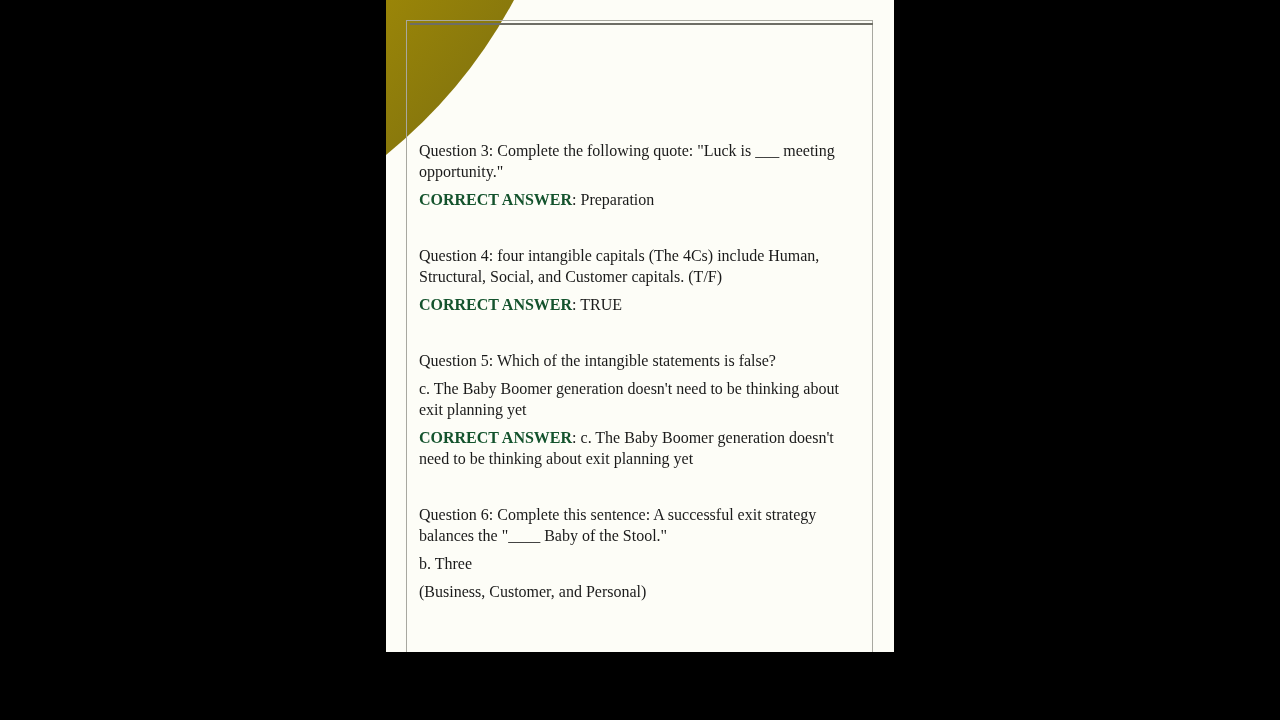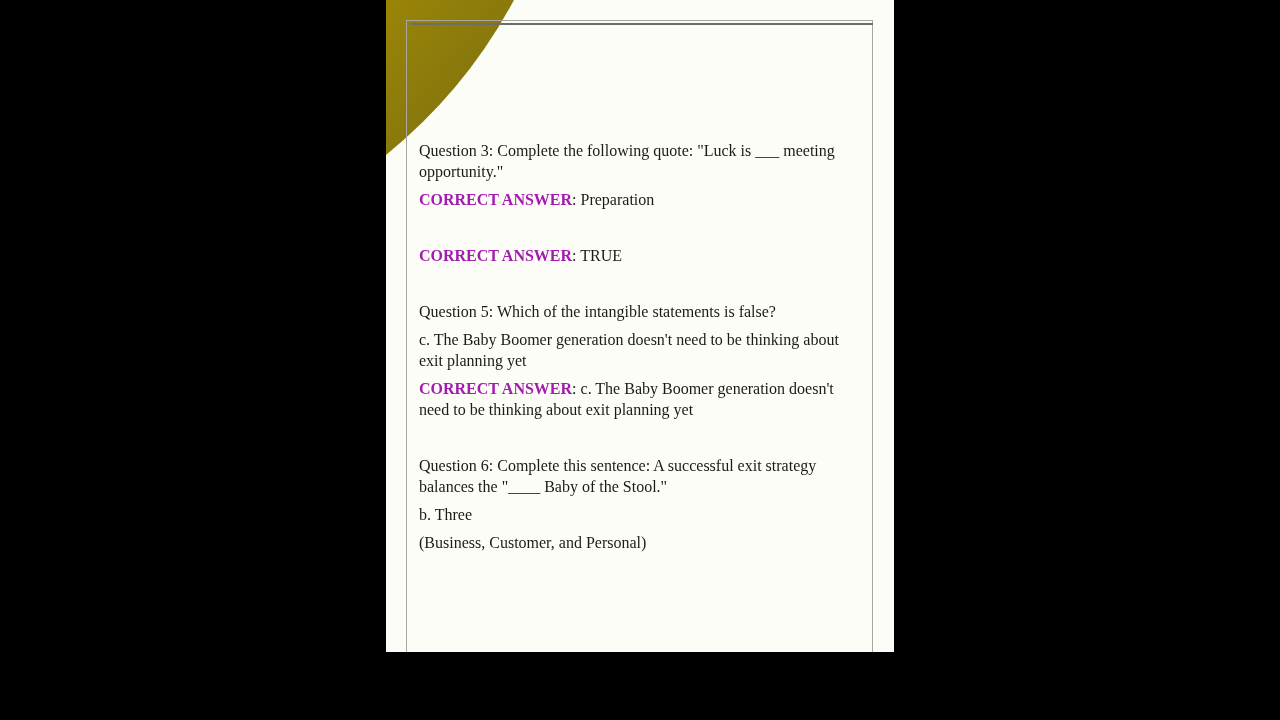--- a/index.html
+++ b/index.html
@@ -61,21 +61,21 @@
       line-height: 21px;
       color: #1a1a1a;
     }
     .qblock {
       margin-bottom: 35px;
     }
     .qblock p {
       margin: 0 0 7px 0;
     }
     .answer-label {
-      color: #a21caf;
+      color: #14532d;
       font-weight: bold;
     }
   </style>
 </head>
 <body>
 
 <div class="page">
   <svg class="corner-shape" viewBox="0 0 160 160" width="160" height="160">
     <defs>
       <linearGradient id="olive" x1="0" y1="0" x2="1" y2="1">
@@ -91,20 +91,21 @@
   <div class="bottom-rule"></div>
 
   <div class="content">
 
     <div class="qblock">
       <p>Question 3: Complete the following quote: "Luck is ___ meeting opportunity."</p>
       <p><span class="answer-label">CORRECT ANSWER</span><span>: </span><span>Preparation</span></p>
     </div>
 
     <div class="qblock">
+      <p>Question 4: four intangible capitals (The 4Cs) include Human, Structural, Social, and Customer capitals. (T/F)</p>
       <p><span class="answer-label">CORRECT ANSWER</span><span>: </span><span>TRUE</span></p>
     </div>
 
     <div class="qblock">
       <p>Question 5: Which of the intangible statements is false?</p>
       <p>c. The Baby Boomer generation doesn't need to be thinking about exit planning yet</p>
       <p><span class="answer-label">CORRECT ANSWER</span><span>: </span><span>c. The Baby Boomer generation doesn't need to be thinking about exit planning yet</span></p>
     </div>
 
     <div class="qblock">

